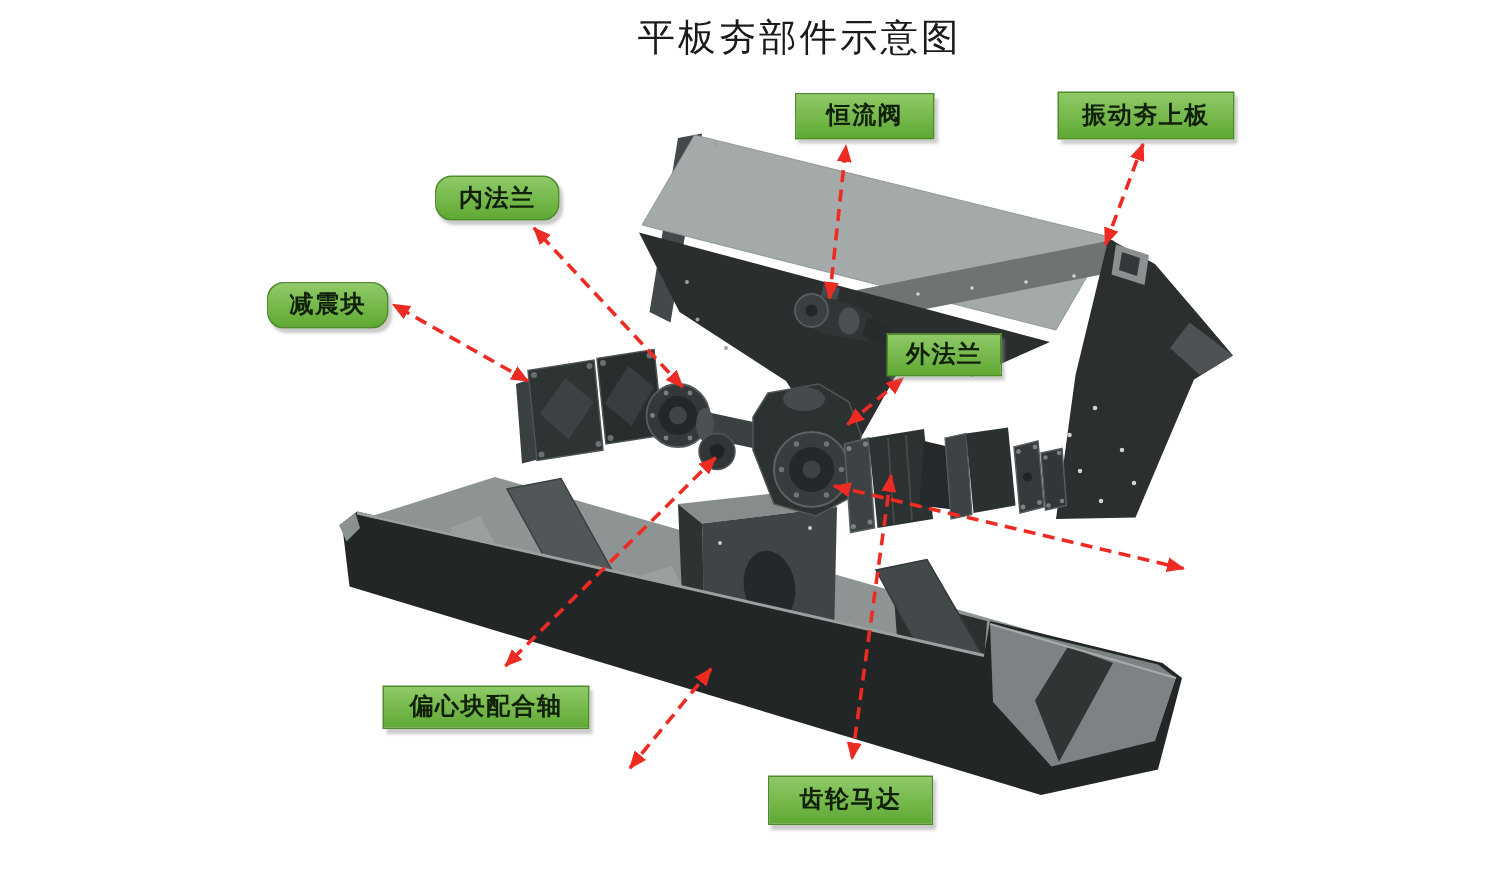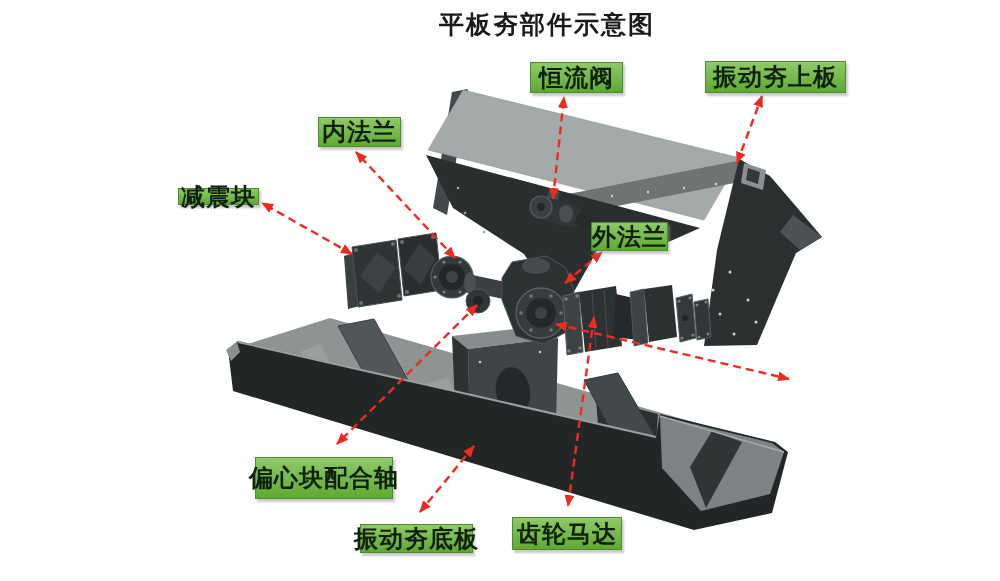--- a/index.html
+++ b/index.html
@@ -3,32 +3,32 @@
 <meta charset="utf-8">
 <style>
   html,body{margin:0;padding:0;background:#ffffff;}
   .stage{
     position:relative;width:1000px;height:581px;overflow:hidden;
     background:var(--background,#fff);
     font-family:"Liberation Serif","DejaVu Serif",serif;
   }
   .title{
     position:absolute;left:425px;top:8px;width:230px;height:30px;
-    text-align:right;font-size:25px;font-weight:700;letter-spacing:2px;
+    text-align:left;font-size:25px;font-weight:400;letter-spacing:2px;
     color:var(--title-text,#1a1a1a);white-space:nowrap;
   }
   svg.layer{position:absolute;left:0;top:0;width:1000px;height:581px;pointer-events:none;}
   .label{
     position:absolute;box-sizing:border-box;
     display:flex;align-items:center;justify-content:center;
     background:linear-gradient(180deg,var(--label-gradient-top,#8fca67),var(--label-gradient-bottom,#5fa933));
     border:1px solid var(--label-border,#4e8c2b);
     box-shadow:2px 3px 2px rgba(150,150,150,.5);
     color:var(--label-text,#10200a);
-    font-size:24px;font-weight:bold;letter-spacing:1px;white-space:nowrap;
+    font-size:16px;font-weight:bold;letter-spacing:1px;white-space:nowrap;
     font-family:"Liberation Serif","DejaVu Serif",serif;
   }
   .leader{stroke-width:2.4;stroke-dasharray:8 5;fill:none;}
 </style>
 </head>
 <body>
 
 <div class="stage">
 
   <div class="title">平板夯部件示意图</div>
@@ -183,21 +183,20 @@
       <line x1="455" y1="258" x2="356" y2="152" class="leader" stroke="#ee2b22" marker-start="url(#ah)" marker-end="url(#ah)"></line>
       <line x1="352" y1="254" x2="262" y2="203" class="leader" stroke="#ee2b22" marker-start="url(#ah)" marker-end="url(#ah)"></line>
       <line x1="565" y1="283" x2="602" y2="252" class="leader" stroke="#ee2b22" marker-start="url(#ah)" marker-end="url(#ah)"></line>
       <line x1="556" y1="324" x2="789" y2="379" class="leader" stroke="#ee2b22" marker-start="url(#ah)" marker-end="url(#ah)"></line>
       <line x1="477" y1="305" x2="337" y2="444" class="leader" stroke="#ee2b22" marker-start="url(#ah)" marker-end="url(#ah)"></line>
       <line x1="474" y1="446" x2="420" y2="512" class="leader" stroke="#ee2b22" marker-start="url(#ah)" marker-end="url(#ah)"></line>
       <line x1="594" y1="317" x2="568" y2="506" class="leader" stroke="#ee2b22" marker-start="url(#ah)" marker-end="url(#ah)"></line>
     </svg>
 
   <div class="label" style="left: 530px; top: 62px; width: 93px; height: 31px;">恒流阀</div>
-  <div class="label" style="left: 705px; top: 61px; width: 141px; height: 32px;">振动夯上板</div>
-  <div class="label" style="left: 318px; top: 117px; width: 83px; height: 30px;">内法兰</div>
-  <div class="label" style="left: 178px; top: 188px; width: 81px; height: 17px;">减震块</div>
+  <div class="label" style="left: 705px; top: 61px; width: 118px; height: 32px;">振动夯上板</div>
+  <div class="label" style="left: 290px; top: 117px; width: 83px; height: 30px; border-radius: 11px;">内法兰</div>
+  <div class="label" style="left: 178px; top: 188px; width: 81px; height: 31px; border-radius: 11px;">减震块</div>
   <div class="label" style="left: 591px; top: 222px; width: 77px; height: 29px;">外法兰</div>
-  <div class="label" style="left: 255px; top: 457px; width: 138px; height: 42px;">偏心块配合轴</div>
-  <div class="label" style="left: 360px; top: 524px; width: 113px; height: 29px;">振动夯底板</div>
+  <div class="label" style="left: 255px; top: 457px; width: 138px; height: 29px;">偏心块配合轴</div>
   <div class="label" style="left: 512px; top: 517px; width: 110px; height: 33px;">齿轮马达</div>
 
 </div>
 
 </body></html>

